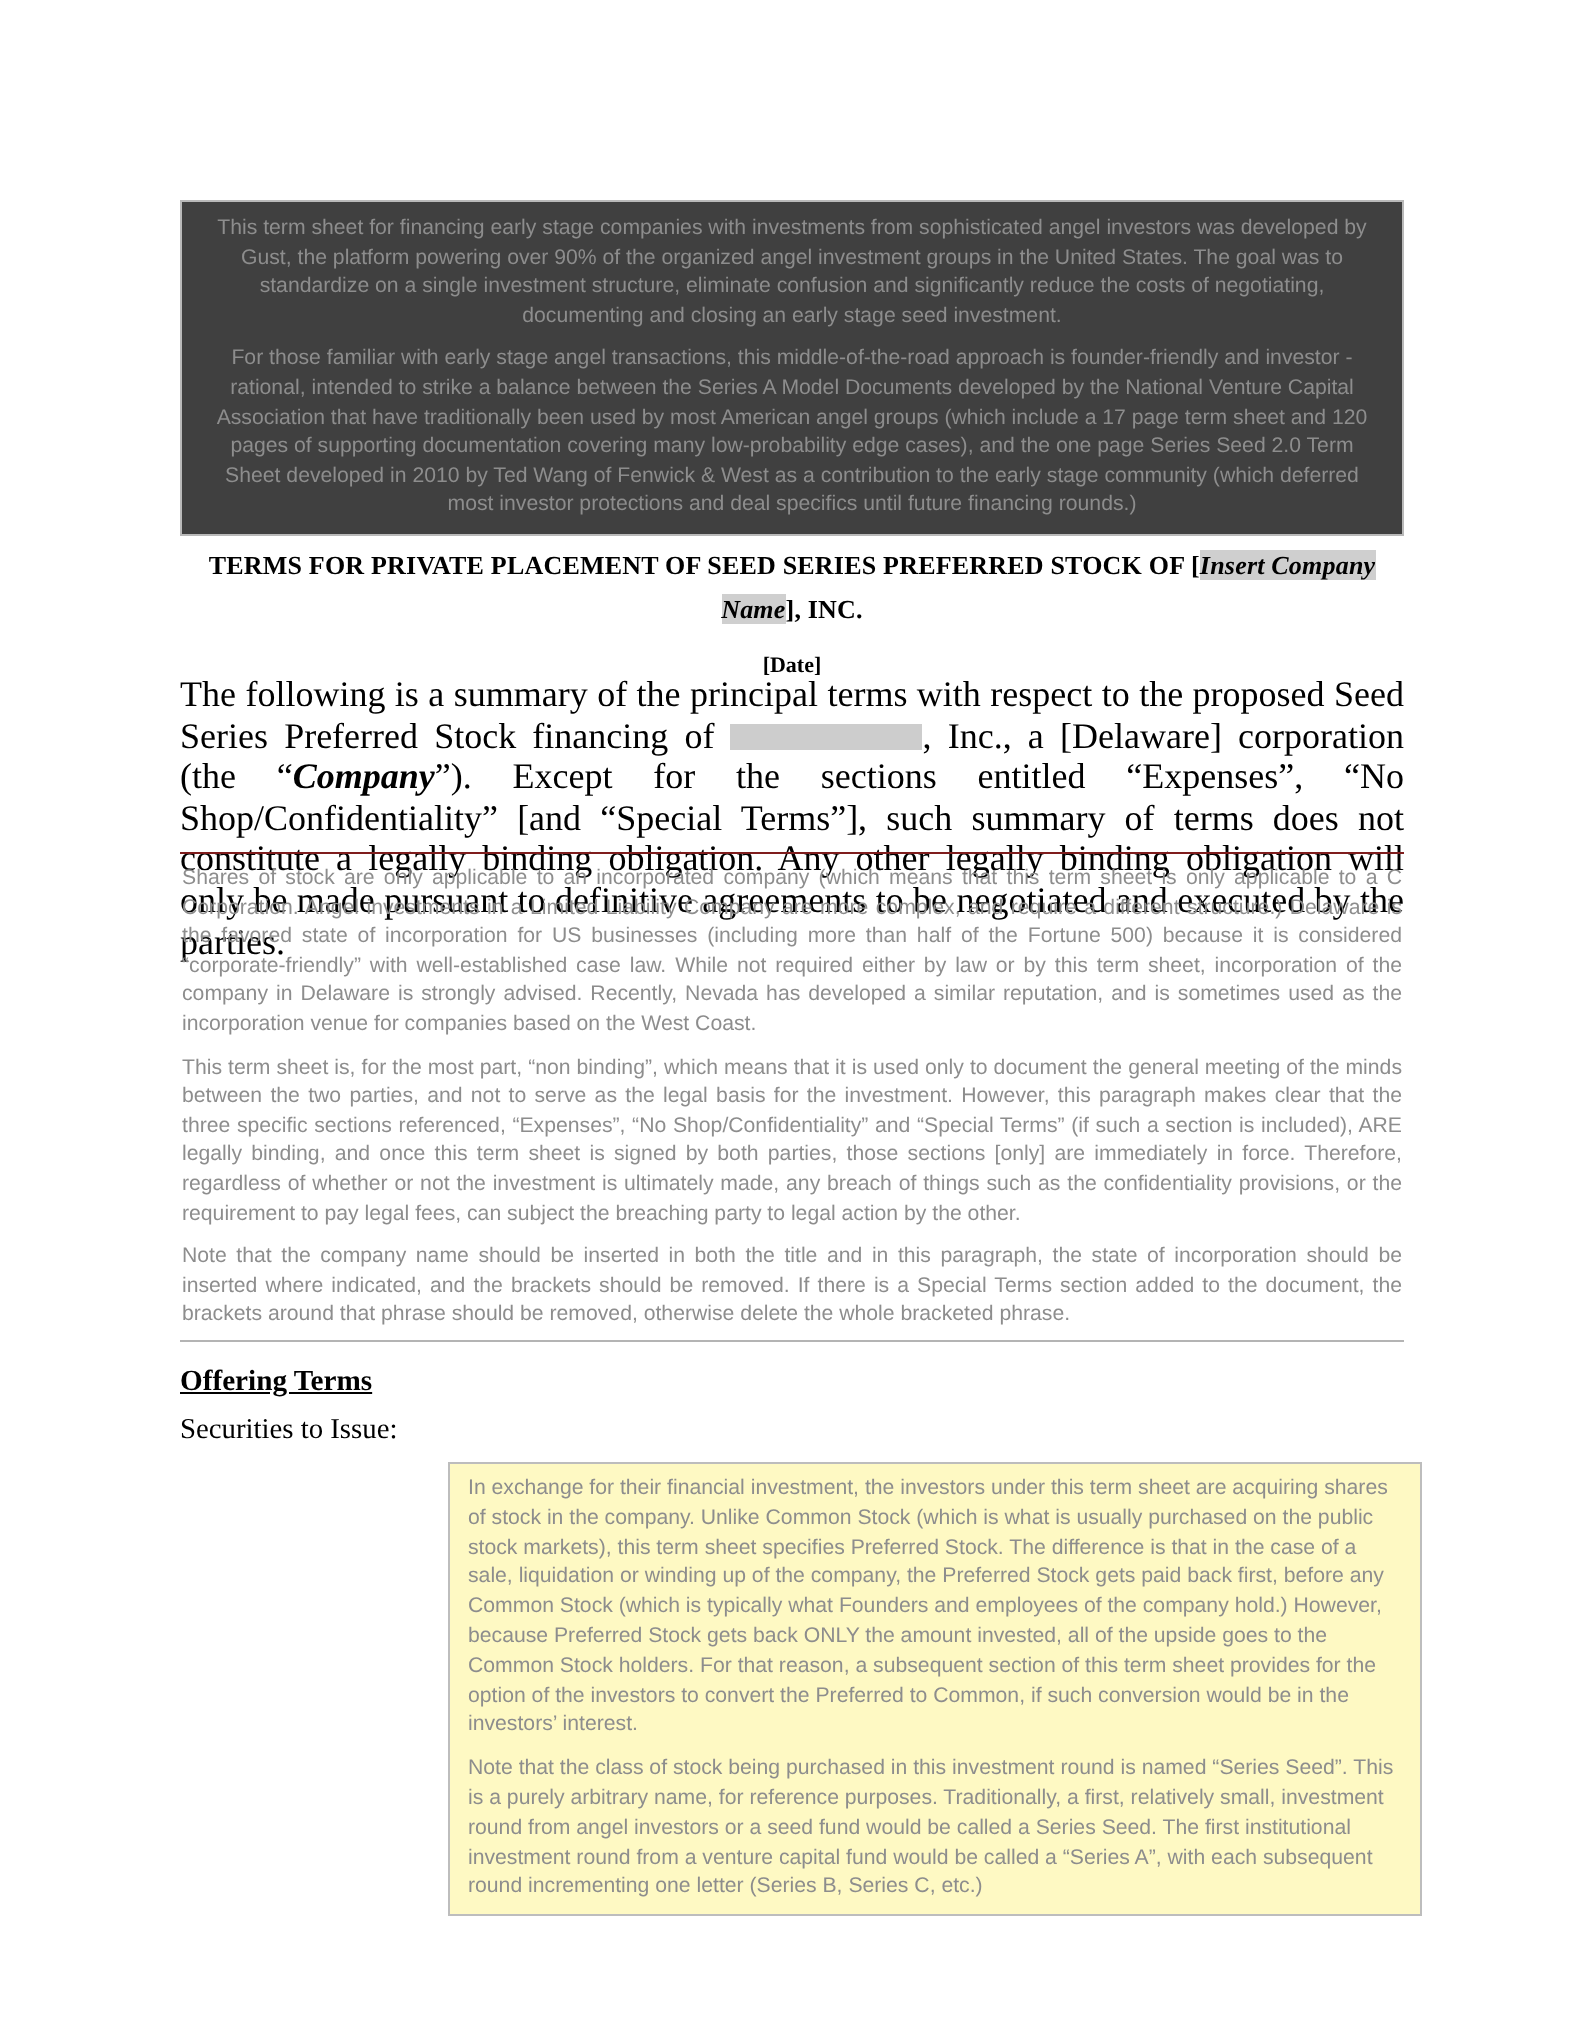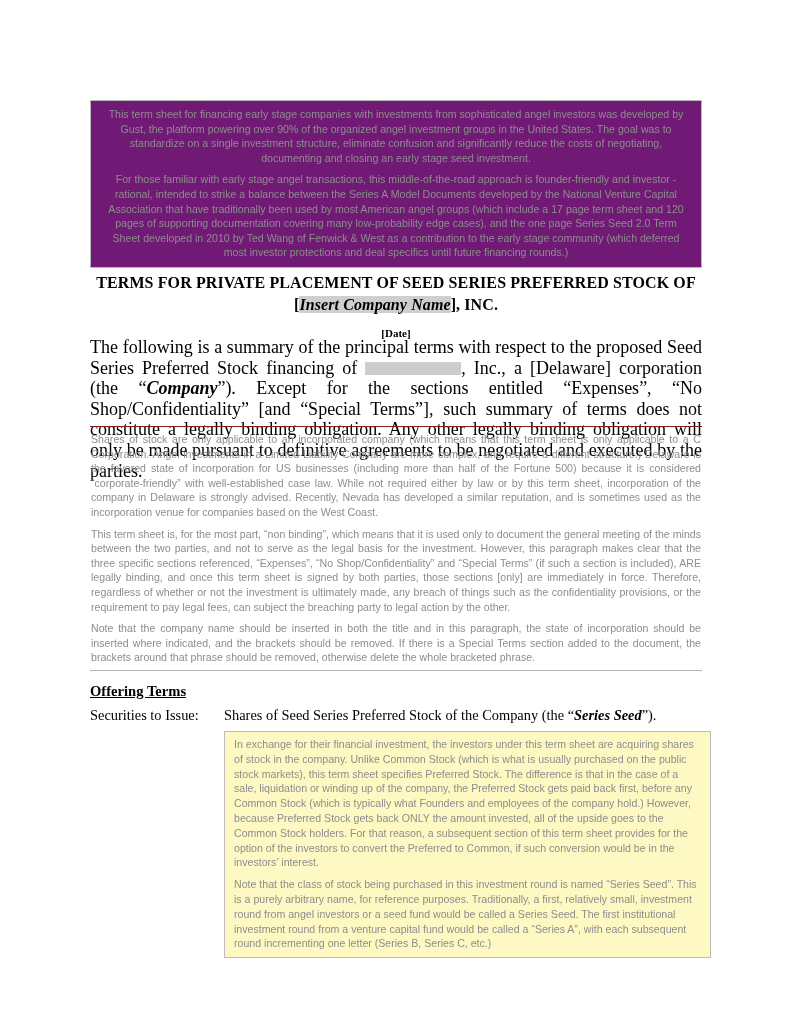--- a/index.html
+++ b/index.html
@@ -25,21 +25,21 @@
 
   
   .intro-box {
     position: absolute;
     left: 90px;
     top: 100px;
     width: 612px;
     box-sizing: border-box;
     border: 1px solid #b9b9b9;
     padding: 6px 10px 7px 10px;
-    background: #701a75;
+    background: #404040;
   }
   .cm-text {
     font-family: "Liberation Sans", "DejaVu Sans", sans-serif;
     font-size: 10.6px;
     line-height: 14.6px;
     color: #8d8d8d;
     margin: 0;
     text-align: justify;
   }
   .intro-box .cm-text {
@@ -51,21 +51,21 @@
 
   
   .title-block {
     position: absolute;
     left: 90px;
     top: 272px;
     width: 612px;
     text-align: center;
   }
   .doc-title {
-    font-size: 16px;
+    font-size: 13px;
     font-weight: bold;
     line-height: 22px;
     margin: 0;
     letter-spacing: 0.1px;
   }
   .hl {
     background: #cfcfcf;
     font-style: italic;
   }
   .date-line {
@@ -174,21 +174,20 @@
   <div class="note-block">
     <p class="cm-text">Shares of stock are only applicable to an incorporated company (which means that this term sheet is only applicable to a C Corporation. Angel investments in a Limited Liability Company are more complex, and require a different structure.) Delaware is the favored state of incorporation for US businesses (including more than half of the Fortune 500) because it is considered “corporate-friendly” with well-established case law. While not required either by law or by this term sheet, incorporation of the company in Delaware is strongly advised. Recently, Nevada has developed a similar reputation, and is sometimes used as the incorporation venue for companies based on the West Coast.</p>
     <p class="cm-text">This term sheet is, for the most part, “non binding”, which means that it is used only to document the general meeting of the minds between the two parties, and not to serve as the legal basis for the investment. However, this paragraph makes clear that the three specific sections referenced, “Expenses”, “No Shop/Confidentiality” and “Special Terms” (if such a section is included), ARE legally binding, and once this term sheet is signed by both parties, those sections [only] are immediately in force. Therefore, regardless of whether or not the investment is ultimately made, any breach of things such as the confidentiality provisions, or the requirement to pay legal fees, can subject the breaching party to legal action by the other.</p>
     <p class="cm-text">Note that the company name should be inserted in both the title and in this paragraph, the state of incorporation should be inserted where indicated, and the brackets should be removed. If there is a Special Terms section added to the document, the brackets around that phrase should be removed, otherwise delete the whole bracketed phrase.</p>
   </div>
 
   <div class="section-head">Offering Terms</div>
 
   <div class="term-row">
     <div class="term-label">Securities to Issue:</div>
-    <div class="term-value"><span>Shares of Seed Series Preferred Stock of the Company (the “</span><span class="bi">Series Seed</span><span>”).</span></div>
   </div>
 
   <div class="term-note-box">
     <p class="cm-text">In exchange for their financial investment, the investors under this term sheet are acquiring shares of stock in the company. Unlike Common Stock (which is what is usually purchased on the public stock markets), this term sheet specifies Preferred Stock. The difference is that in the case of a sale, liquidation or winding up of the company, the Preferred Stock gets paid back first, before any Common Stock (which is typically what Founders and employees of the company hold.) However, because Preferred Stock gets back ONLY the amount invested, all of the upside goes to the Common Stock holders. For that reason, a subsequent section of this term sheet provides for the option of the investors to convert the Preferred to Common, if such conversion would be in the investors’ interest.</p>
     <p class="cm-text">Note that the class of stock being purchased in this investment round is named “Series Seed”. This is a purely arbitrary name, for reference purposes. Traditionally, a first, relatively small, investment round from angel investors or a seed fund would be called a Series Seed. The first institutional investment round from a venture capital fund would be called a “Series A”, with each subsequent round incrementing one letter (Series B, Series C, etc.)</p>
   </div>
 
 </div>
 
 </body></html>

